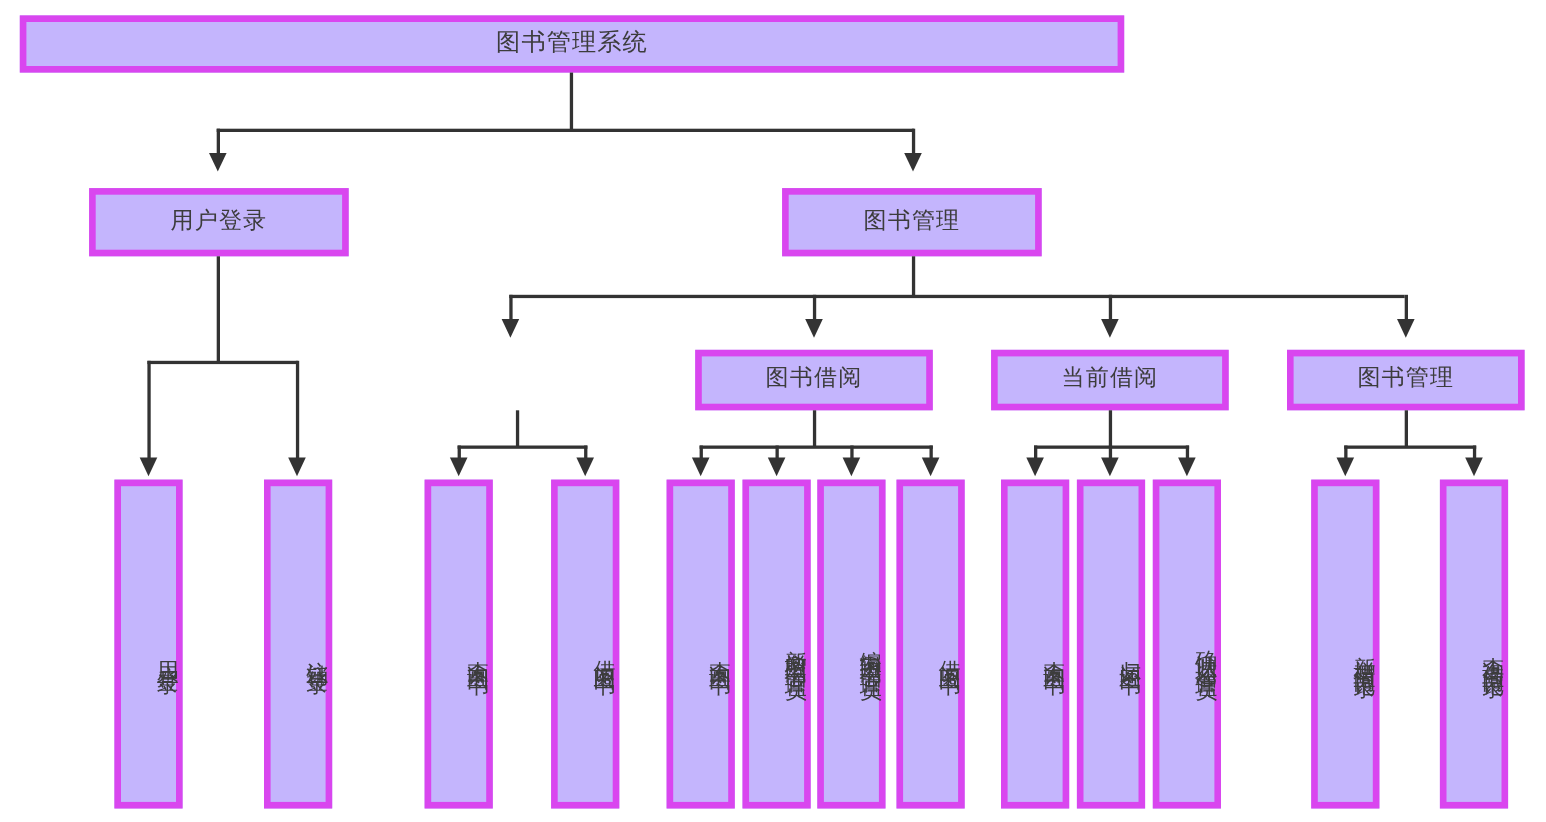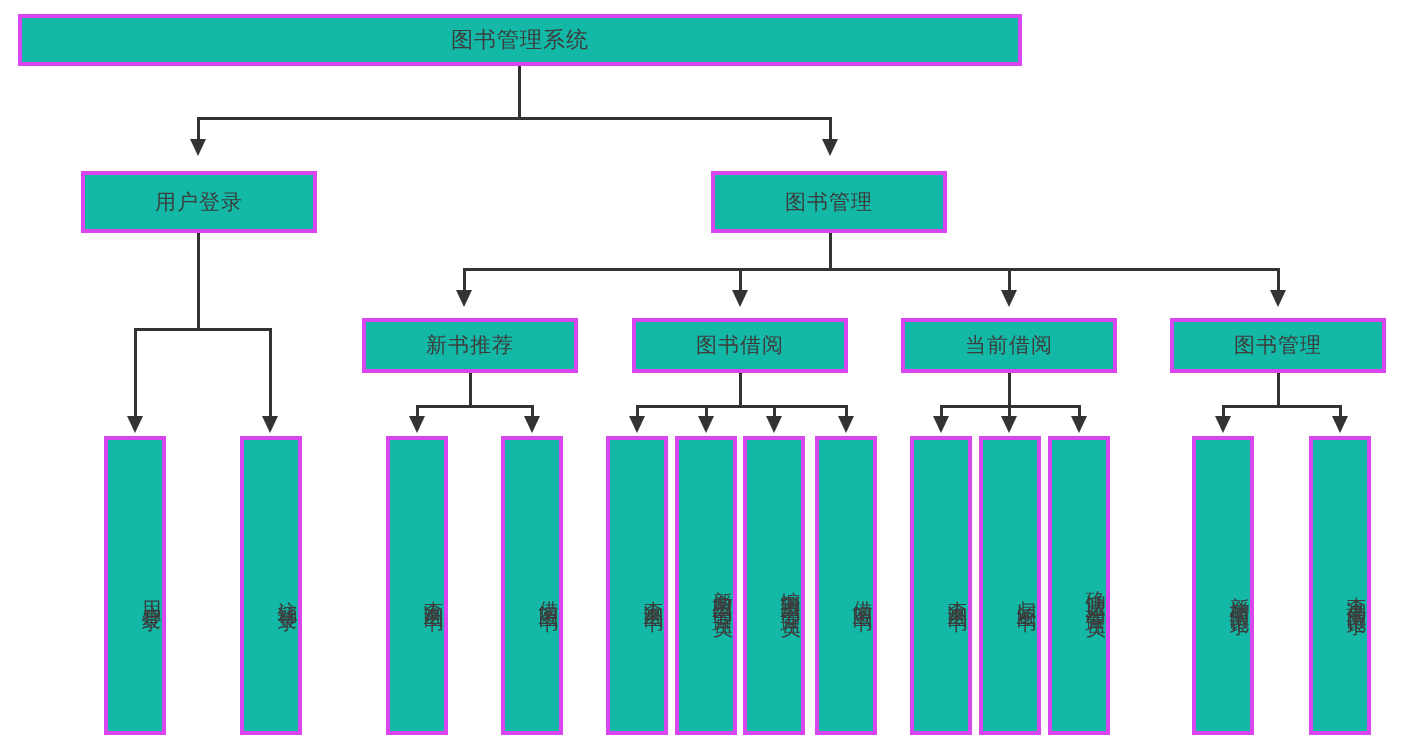--- a/index.html
+++ b/index.html
@@ -12,27 +12,28 @@
     position:relative;
     width:1405px;
     height:747px;
     background:#ffffff;
     overflow:hidden;
   }
   
   .node{
     position:absolute;
     box-sizing:border-box;
-    background:#14b8a6;
-    border:4px solid #d946ef;
+    background:#c4b5fd;
+    border:6px solid #d946ef;
     display:flex;
     align-items:center;
     justify-content:center;
     color:#3c3c3c;
     letter-spacing:1px;
+    font-family:Liberation Mono, monospace;
   }
   .node.h{           
     font-size:21px;
     line-height:1;
     white-space:nowrap;
   }
   .node.root{
     font-size:22px;
   }
   .node.v{           
@@ -118,23 +119,20 @@
 
   <div class="vline" style="left:739px; top:268px; height:24px;"></div>
   <div class="arrow" style="left:732px; top:290px;"></div>
 
   <div class="vline" style="left:1008px; top:268px; height:24px;"></div>
   <div class="arrow" style="left:1001px; top:290px;"></div>
 
   <div class="vline" style="left:1277px; top:268px; height:24px;"></div>
   <div class="arrow" style="left:1270px; top:290px;"></div>
 
-  <div class="node h" style="left:362px; top:318px; width:216px; height:55px;">
-    <span class="lbl">新书推荐</span>
-  </div>
   <div class="node h" style="left:901px; top:318px; width:216px; height:55px;">
     <span class="lbl">当前借阅</span>
   </div>
   <div class="node h" style="left:632px; top:318px; width:216px; height:55px;">
     <span class="lbl">图书借阅</span>
   </div>
   <div class="node h" style="left:1170px; top:318px; width:216px; height:55px;">
     <span class="lbl">图书管理</span>
   </div>
 

